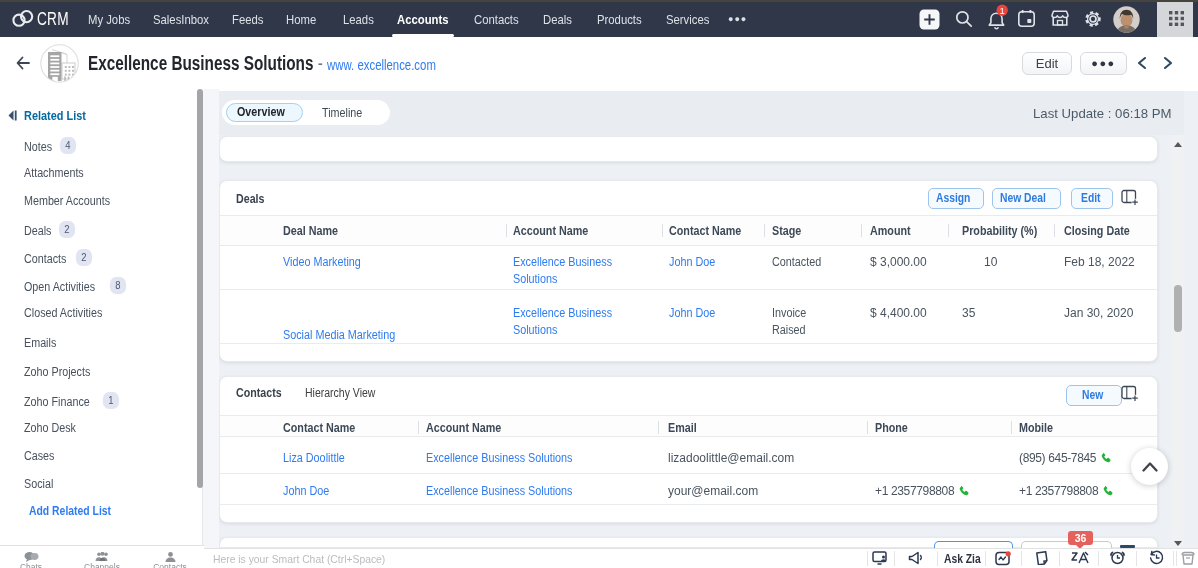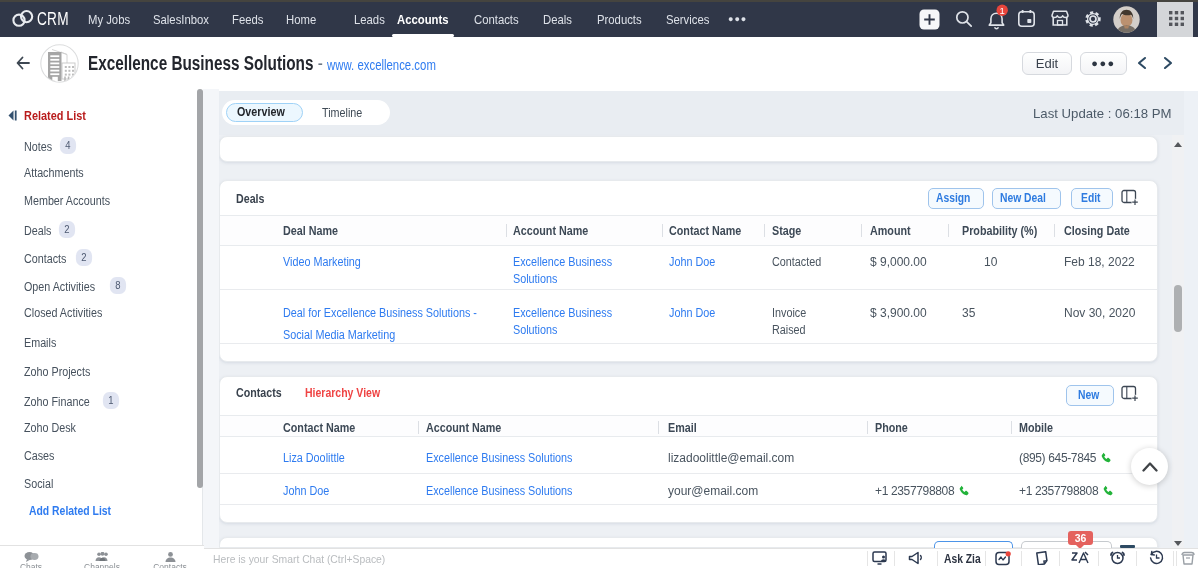--- a/index.html
+++ b/index.html
@@ -70,42 +70,41 @@
   <div class="colsep" style="left:544px;top:43px"></div>
   <div class="colsep" style="left:641px;top:43px"></div>
   <div class="colsep" style="left:728px;top:43px"></div>
   <div class="colsep" style="left:834px;top:43px"></div>
 
   <span class="cell link" style="left:63px;top:74px"><span class="sx" style="transform:scaleX(.9)">Video Marketing</span></span>
   <span class="cell link" style="left:293px;top:74px"><span class="sx" style="transform:scaleX(.9)">Excellence Business</span></span>
   <span class="cell link" style="left:293px;top:91px"><span class="sx" style="transform:scaleX(.9)">Solutions</span></span>
   <span class="cell link" style="left:449px;top:74px"><span class="sx" style="transform:scaleX(.9)">John Doe</span></span>
   <span class="cell" style="left:552px;top:74px"><span class="sx" style="transform:scaleX(.9)">Contacted</span></span>
-  <span class="cell" style="left:650px;top:74px">$ 9,000.00</span>
+  <span class="cell" style="left:650px;top:74px">$ 3,000.00</span>
   <span class="cell" style="left:764px;top:74px">10</span>
   <span class="cell" style="left:844px;top:74px">Feb 18, 2022</span>
   <div class="rowline" style="left:0;top:108px"></div>
 
-  <span class="cell link" style="left:63px;top:125px"><span class="sx" style="transform:scaleX(.9)">Deal for Excellence Business Solutions -</span></span>
   <span class="cell link" style="left:63px;top:147px"><span class="sx" style="transform:scaleX(.9)">Social Media Marketing</span></span>
   <span class="cell link" style="left:293px;top:125px"><span class="sx" style="transform:scaleX(.9)">Excellence Business</span></span>
   <span class="cell link" style="left:293px;top:142px"><span class="sx" style="transform:scaleX(.9)">Solutions</span></span>
   <span class="cell link" style="left:449px;top:125px"><span class="sx" style="transform:scaleX(.9)">John Doe</span></span>
   <span class="cell" style="left:552px;top:125px"><span class="sx" style="transform:scaleX(.9)">Invoice</span></span>
   <span class="cell" style="left:552px;top:142px"><span class="sx" style="transform:scaleX(.9)">Raised</span></span>
-  <span class="cell" style="left:650px;top:125px">$ 3,900.00</span>
+  <span class="cell" style="left:650px;top:125px">$ 4,400.00</span>
   <span class="cell" style="left:742px;top:125px">35</span>
-  <span class="cell" style="left:844px;top:125px">Nov 30, 2020</span>
+  <span class="cell" style="left:844px;top:125px">Jan 30, 2020</span>
   <div class="rowline" style="left:0;top:162px"></div>
 </div>
 
 <div class="card" style="left:219px;top:376px;width:939px;height:147px;">
   <span class="abs" style="left:16px;top:8px;font-size:13.5px;font-weight:bold;color:#39424d"><span class="sx" style="transform:scaleX(.79)">Contacts</span></span>
-  <span class="abs" style="left:85px;top:9px;font-size:12.5px;font-weight:bold;color:#ef4444"><span class="sx" style="transform:scaleX(.84)">Hierarchy View</span></span>
-  <div class="bluebtn" style="left:846px;top:8px;width:48px;"><span class="sx" style="transform:scaleX(.86)">New</span></div>
+  <span class="abs" style="left:85px;top:9px;font-size:12.5px;font-weight:normal;color:#404040"><span class="sx" style="transform:scaleX(.84)">Hierarchy View</span></span>
+  <div class="bluebtn" style="left:846px;top:8px;width:56px;"><span class="sx" style="transform:scaleX(.86)">New</span></div>
   <svg class="abs" style="left:901px;top:8px" width="18" height="17" viewBox="0 0 18 17">
     <rect x="1" y="1.5" width="13.5" height="12" rx="2" fill="none" stroke="#3c4653" stroke-width="1.3"></rect>
     <path d="M5.8 1.5v12" stroke="#3c4653" stroke-width="1.1"></path>
     <circle cx="14" cy="13.2" r="3.4" fill="#fff"></circle>
     <path d="M14 10.4v5.6M11.2 13.2h5.6" stroke="#3c4653" stroke-width="1.2"></path>
   </svg>
   <div class="abs" style="left:0;top:38px;width:937px;height:22px;border-top:1px solid #e8ebee;border-bottom:1px solid #e8ebee;background:#fdfdfe"></div>
   <span class="hdr" style="left:63px;top:44px"><span class="sx" style="transform:scaleX(.86)">Contact Name</span></span>
   <span class="hdr" style="left:206px;top:44px"><span class="sx" style="transform:scaleX(.86)">Account Name</span></span>
   <span class="hdr" style="left:448px;top:44px"><span class="sx" style="transform:scaleX(.86)">Email</span></span>
@@ -158,21 +157,21 @@
     <div id="topstrip"></div>
   <svg class="abs" style="left:12px;top:9px" width="22" height="19" viewBox="0 0 22 19">
     <circle cx="7" cy="11.2" r="5.6" fill="none" stroke="#e8ebef" stroke-width="2.1"></circle>
     <circle cx="14.6" cy="7.6" r="5.6" fill="none" stroke="#e8ebef" stroke-width="2.1"></circle>
   </svg>
   <span class="navitem" style="left:37px;font-size:17.5px;color:#fff;letter-spacing:.3px"><span class="sx" style="transform:scaleX(.78)">CRM</span></span>
   <span class="navitem" style="left:88px"><span class="sx" style="transform:scaleX(.87)">My Jobs</span></span>
   <span class="navitem" style="left:153px"><span class="sx" style="transform:scaleX(.87)">SalesInbox</span></span>
   <span class="navitem" style="left:232px"><span class="sx" style="transform:scaleX(.87)">Feeds</span></span>
   <span class="navitem" style="left:286px"><span class="sx" style="transform:scaleX(.87)">Home</span></span>
-  <span class="navitem" style="left:354px"><span class="sx" style="transform:scaleX(.87)">Leads</span></span>
+  <span class="navitem" style="left:343px"><span class="sx" style="transform:scaleX(.87)">Leads</span></span>
   <span class="navitem" style="left:397px;color:#fff;font-weight:bold"><span class="sx" style="transform:scaleX(.87)">Accounts</span></span>
   <span class="navitem" style="left:474px"><span class="sx" style="transform:scaleX(.87)">Contacts</span></span>
   <span class="navitem" style="left:543px"><span class="sx" style="transform:scaleX(.87)">Deals</span></span>
   <span class="navitem" style="left:597px"><span class="sx" style="transform:scaleX(.87)">Products</span></span>
   <span class="navitem" style="left:666px"><span class="sx" style="transform:scaleX(.87)">Services</span></span>
   <span class="navitem" style="left:728px;font-size:9px;letter-spacing:1px">●●●</span>
   <div id="navul"></div>
   <svg class="abs" style="left:919px;top:9px" width="21" height="21" viewBox="0 0 21 21">
     <rect x="0.5" y="0.5" width="20" height="20" rx="4.5" fill="#f6f7f9"></rect>
     <path d="M10.5 5.2v10.6M5.2 10.5h10.6" stroke="#303748" stroke-width="1.9"></path>
@@ -285,21 +284,21 @@
   </svg>
   <svg class="abs" style="left:1162px;top:19px" width="12" height="14" viewBox="0 0 12 14">
     <path d="M3 2l6 5-6 5" fill="none" stroke="#2d4a63" stroke-width="2.1" stroke-linecap="round" stroke-linejoin="round"></path>
   </svg>
 </div>
 <div id="sidebar">
   <svg class="abs" style="left:7px;top:19px" width="10" height="11" viewBox="0 0 10 11">
     <path d="M6.5 0.5L1.5 5.5l5 5z" fill="#33506e"></path>
     <rect x="7.8" y="0.5" width="1.8" height="10" fill="#33506e"></rect>
   </svg>
-  <span class="sitem" style="top:18px;font-weight:bold;color:#b91c1c;font-size:13px"><span class="sx" style="transform:scaleX(.84)">Related List</span></span>
+  <span class="sitem" style="top:18px;font-weight:bold;color:#0369a1;font-size:13px"><span class="sx" style="transform:scaleX(.84)">Related List</span></span>
   <span class="sitem" style="top:47px"><span class="sx" style="transform:scaleX(.86)">Notes</span><span class="sbadge">4</span></span>
   <span class="sitem" style="top:75px"><span class="sx" style="transform:scaleX(.86)">Attachments</span></span>
   <span class="sitem" style="top:103px"><span class="sx" style="transform:scaleX(.86)">Member Accounts</span></span>
   <span class="sitem" style="top:131px"><span class="sx" style="transform:scaleX(.86)">Deals</span><span class="sbadge">2</span></span>
   <span class="sitem" style="top:159px"><span class="sx" style="transform:scaleX(.86)">Contacts</span><span class="sbadge">2</span></span>
   <span class="sitem" style="top:187px"><span class="sx" style="transform:scaleX(.86)">Open Activities</span><span class="sbadge">8</span></span>
   <span class="sitem" style="top:215px"><span class="sx" style="transform:scaleX(.86)">Closed Activities</span></span>
   <span class="sitem" style="top:245px"><span class="sx" style="transform:scaleX(.86)">Emails</span></span>
   <span class="sitem" style="top:274px"><span class="sx" style="transform:scaleX(.86)">Zoho Projects</span></span>
   <span class="sitem" style="top:302px"><span class="sx" style="transform:scaleX(.86)">Zoho Finance</span><span class="sbadge">1</span></span>

